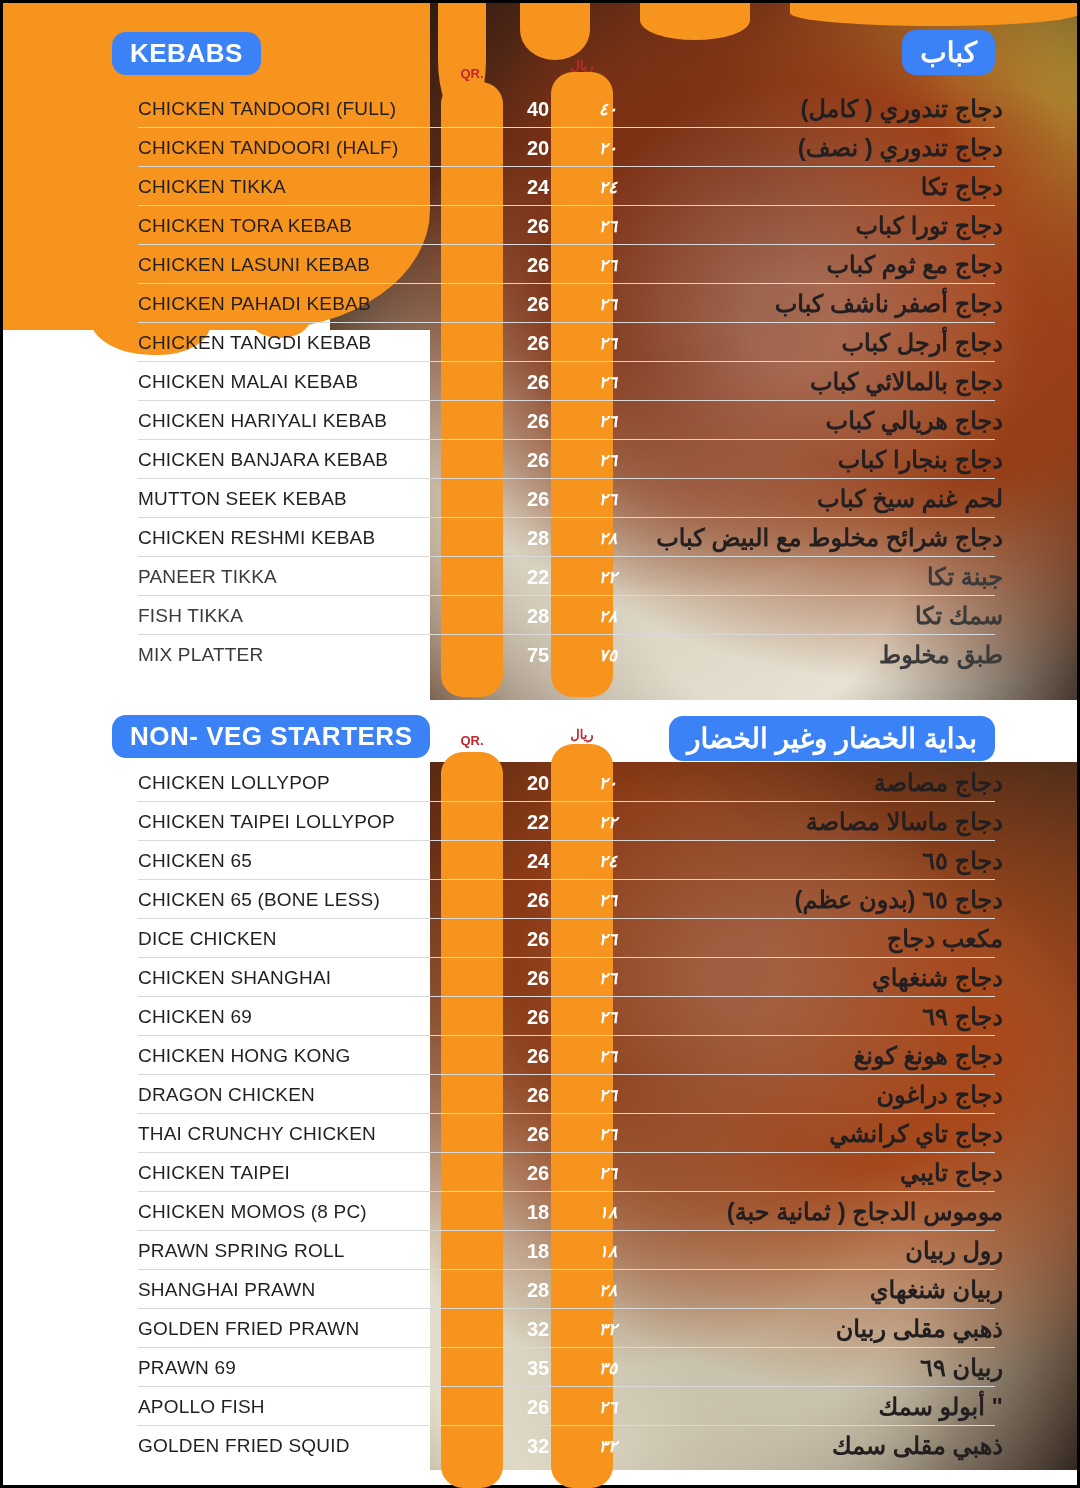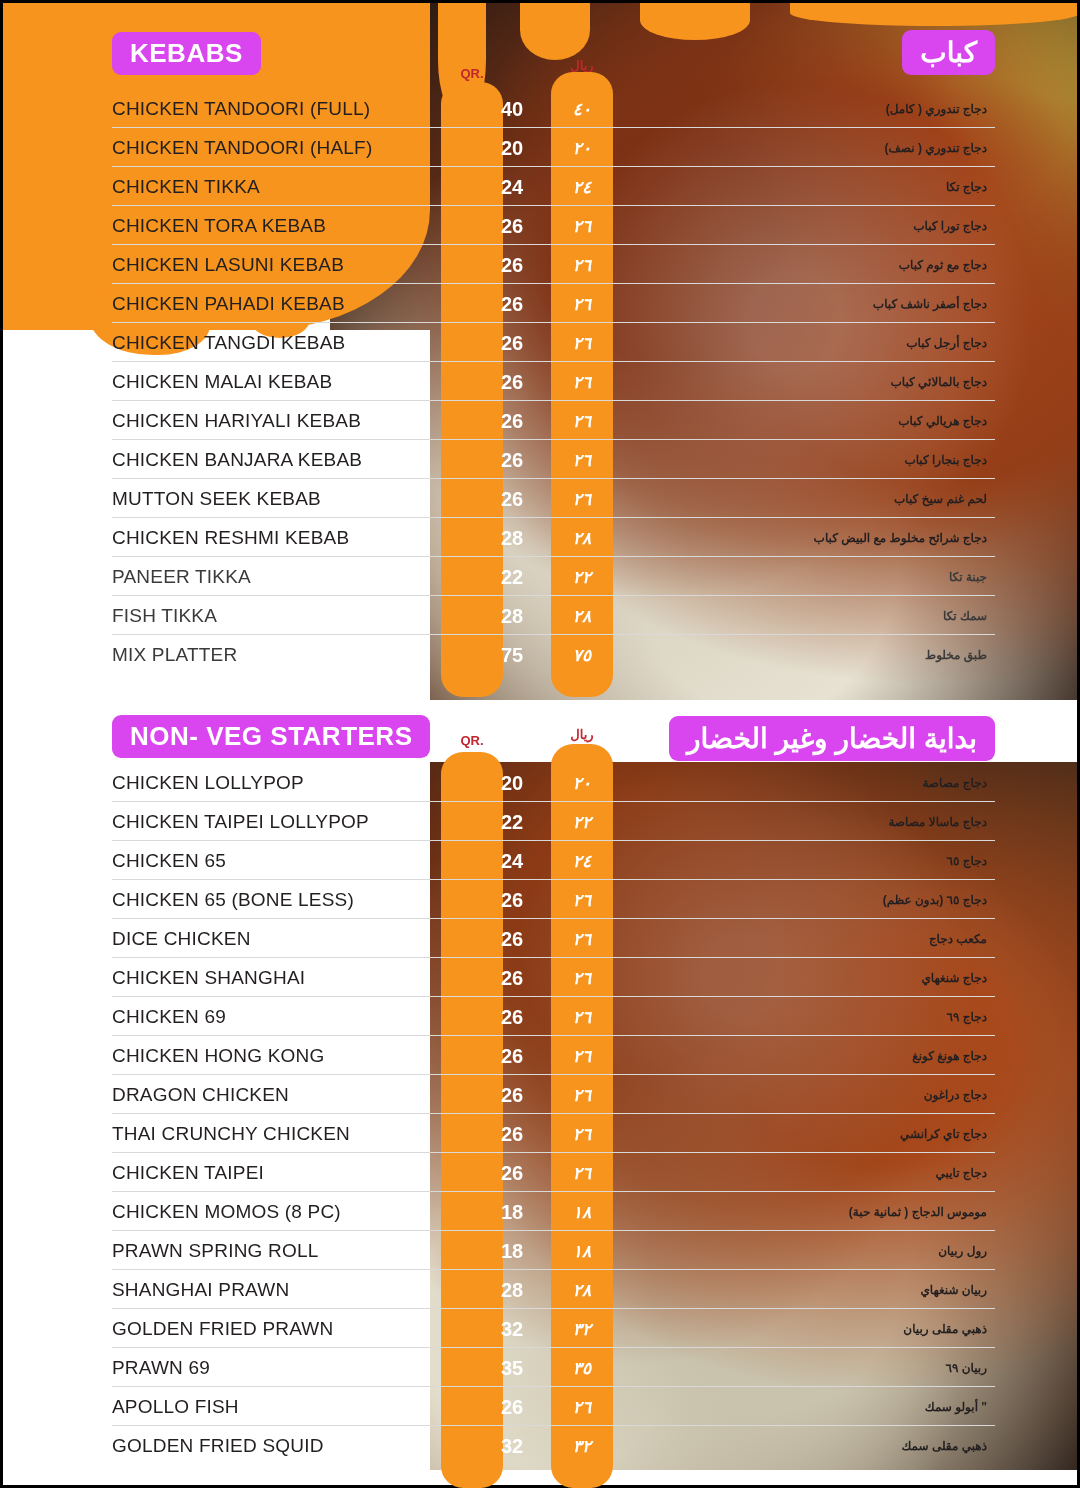--- a/index.html
+++ b/index.html
@@ -59,53 +59,53 @@
   .page-border{
     position:absolute;inset:0;border:3px solid #000;box-sizing:border-box;pointer-events:none;
   }
 
   
   .content{position:absolute;inset:0;}
 
   .section{position:absolute;left:0;width:1080px;}
 
   .cat-badge{
-    position:absolute;background:#d946ef;color:#fff;
+    position:absolute;background:#3b82f6;color:#fff;
     font-weight:bold;letter-spacing:.5px;
-    border-radius:9px;
+    border-radius:14px;
     display:flex;align-items:center;justify-content:center;
   }
   .cat-badge.en{left:112px;font-size:26px;padding:6px 18px;}
   .cat-badge.ar{right:85px;font-size:28px;padding:6px 18px;direction:rtl;}
 
   .col-head{
     position:absolute;color:#C1272D;font-size:13px;font-weight:bold;text-align:center;
   }
 
   .price-rail{
     position:absolute;background:#F7941E;border-radius:22px;
   }
 
   .rows{position:absolute;left:0;width:1080px;}
-  .row{position:relative;height:39px;}
+  .row{position:relative;height:39px;margin-left:26px;}
   .row .en{
     position:absolute;left:112px;top:50%;transform:translateY(-50%);
     font-size:19px;color:#231f20;white-space:nowrap;letter-spacing:.2px;
   }
   .row .qr{
     position:absolute;left:441px;width:62px;top:50%;transform:translateY(-50%);
     text-align:center;font-size:20px;font-weight:bold;color:#fff;padding-left:40px;
   }
   .row .rial{
     position:absolute;left:551px;width:62px;top:50%;transform:translateY(-50%);
     text-align:center;font-size:17px;font-weight:bold;color:#fff;direction:rtl;font-style:italic;
   }
   .row .ar{
-    position:absolute;right:93px;top:50%;transform:translateY(-50%);
-    font-size:12px;color:#231f20;direction:rtl;white-space:nowrap;font-weight:600;
+    position:absolute;right:77px;top:50%;transform:translateY(-50%);
+    font-size:24px;color:#231f20;direction:rtl;white-space:nowrap;font-weight:600;
   }
   .row .sep{
     position:absolute;left:112px;right:85px;bottom:0;height:1px;background:#d9d9d9;
   }
   .row.dim .en,.row.dim .ar{color:#3a3a3a;}
 </style>
 </head>
 <body>
 
 <div class="bg-layer">

